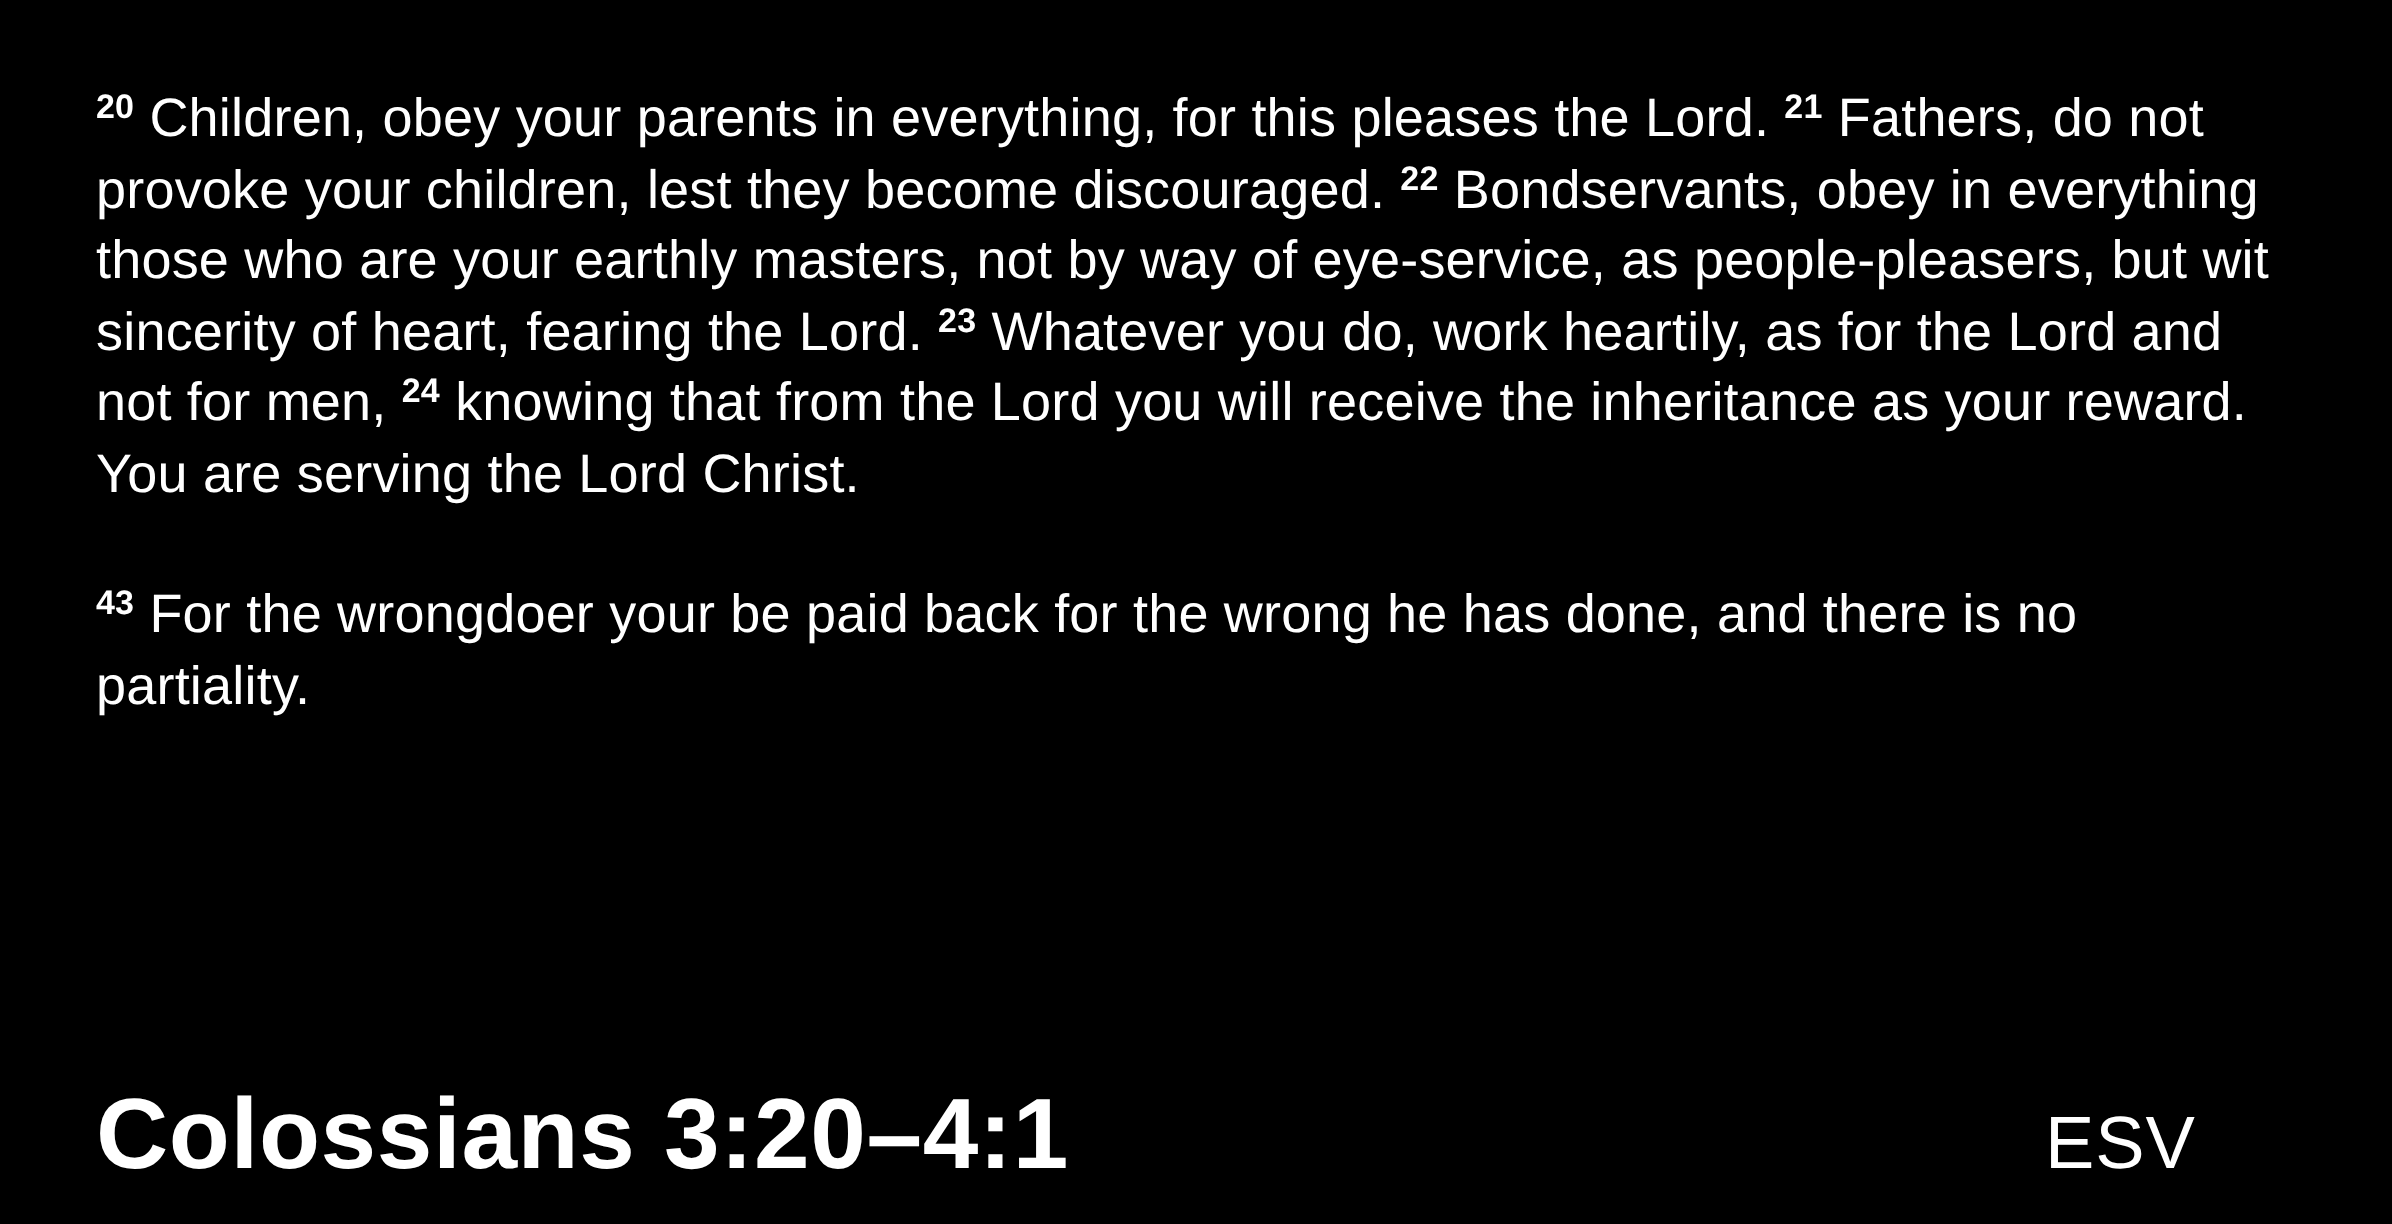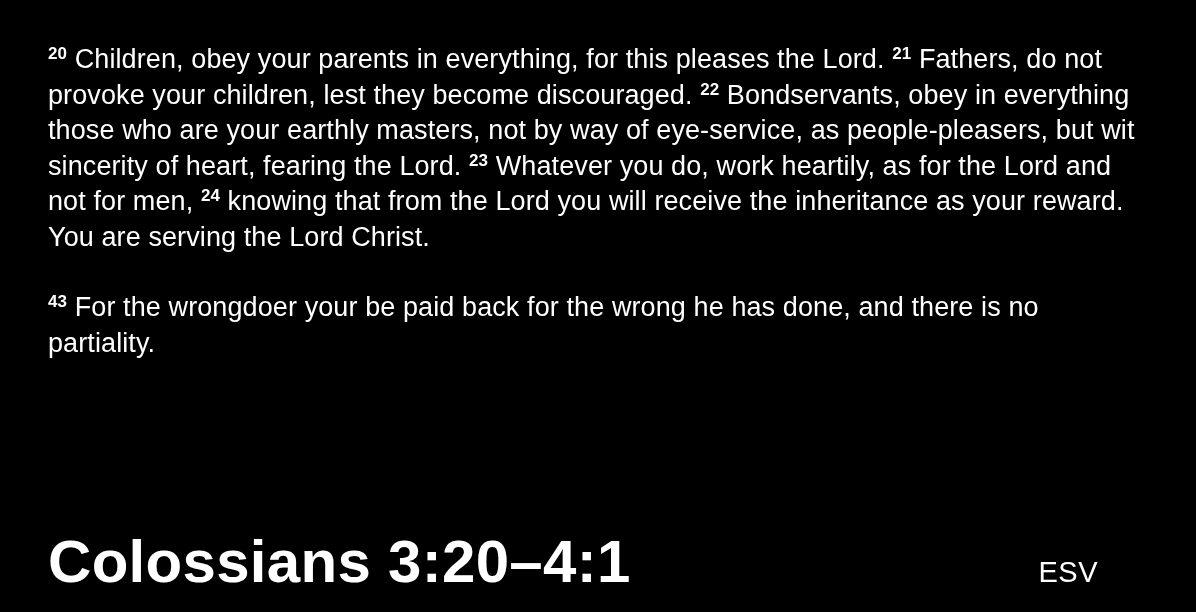--- a/index.html
+++ b/index.html
@@ -42,27 +42,27 @@
   .footer {
     position: absolute;
     left: 48px;
     right: 38px;
     bottom: 16px;
     display: flex;
     justify-content: space-between;
     align-items: baseline;
   }
   .reference {
-    font-size: 60px;
+    font-size: 50px;
     font-weight: 700;
     letter-spacing: 0.3px;
     text-align: center;
   }
   .translation {
-    font-size: 29px;
+    font-size: 37px;
     font-weight: 400;
     letter-spacing: 0.5px;
   }
 </style>
 </head>
 <body>
 
 <div class="canvas">
   <div class="verse-text" id="verse-text">
       <p><span class="vnum">20</span><span> Children, obey your parents in everything, for this pleases the Lord. </span><span class="vnum">21</span><span> Fathers, do not provoke your children, lest they become discouraged. </span><span class="vnum">22</span><span> Bondservants, obey in everything those who are your earthly masters, not by way of eye-service, as people-pleasers, but with sincerity of heart, fearing the Lord. </span><span class="vnum">23</span><span> Whatever you do, work heartily, as for the Lord and not for men, </span><span class="vnum">24</span><span> knowing that from the Lord you will receive the inheritance as your reward. You are serving the Lord Christ.</span></p>

